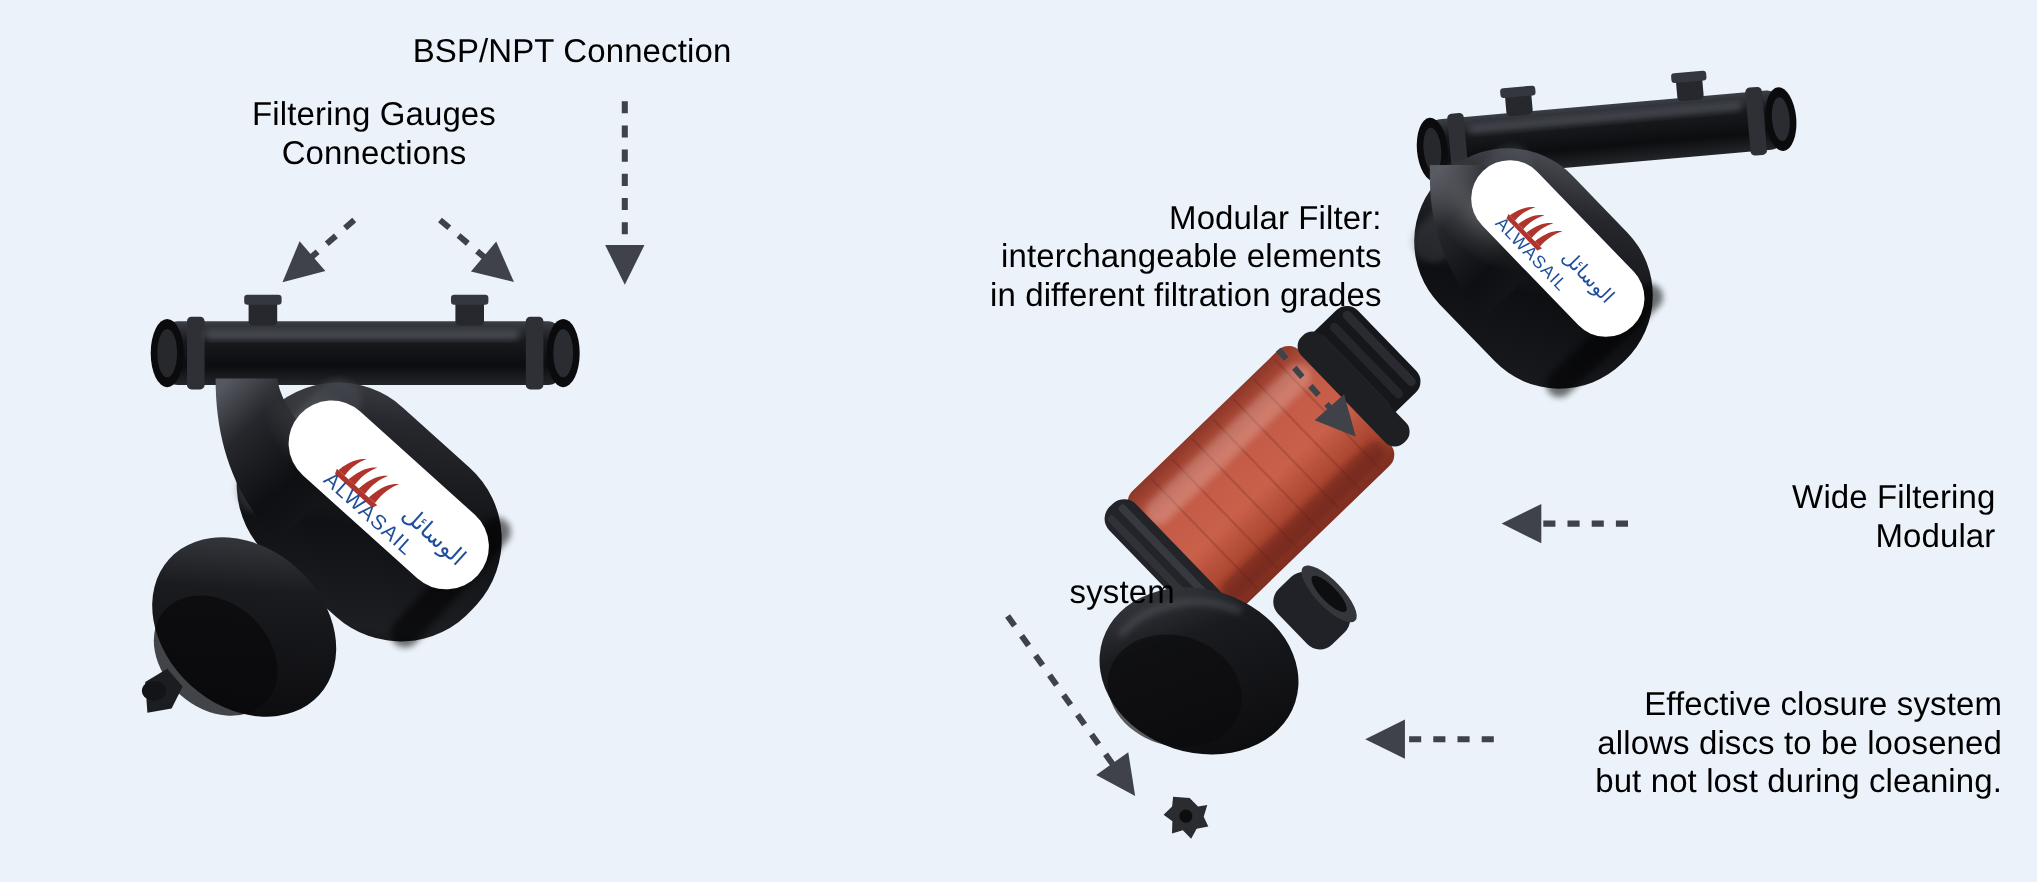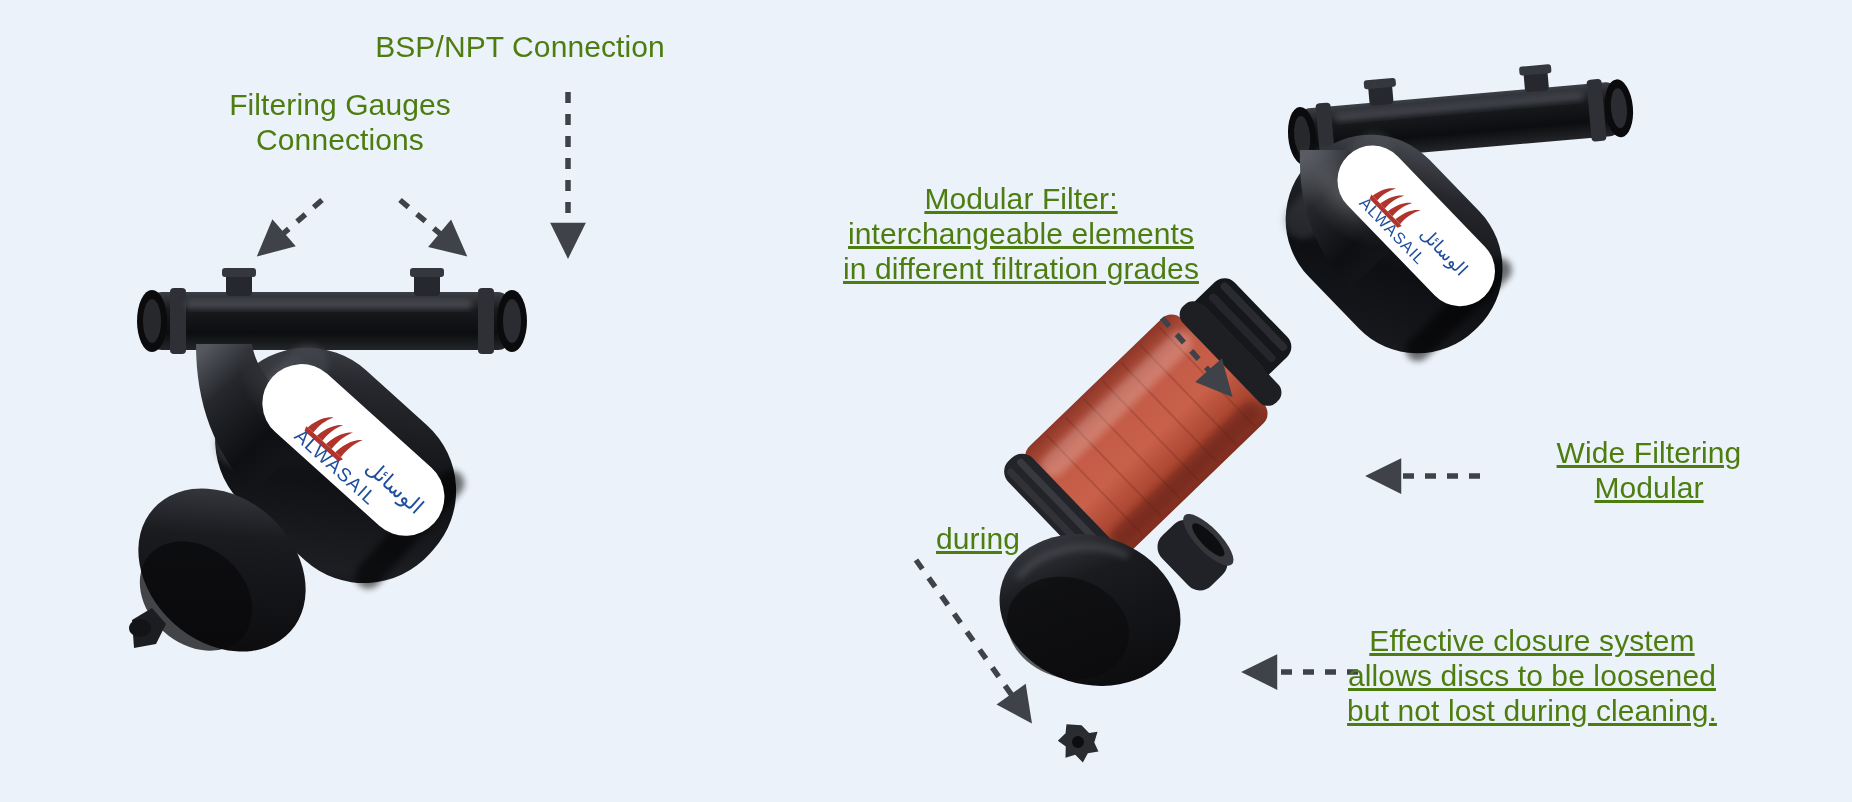--- a/index.html
+++ b/index.html
@@ -8,28 +8,28 @@
     width:1852px;height:802px;overflow:hidden;
     background:#ebf2f9;
     font-family:"Liberation Sans","DejaVu Sans",sans-serif;
     position:relative;
   }
   #stage{position:absolute;inset:0;width:1852px;height:802px;}
   #artwork{position:absolute;inset:0;width:1852px;height:802px;}
 
   .callout{
     position:absolute;
-    color:#4d7c0f;
+    color:#000000;
     font-size:30px;
     line-height:1.16;
     white-space:pre-line;
     letter-spacing:0.1px;
   }
   .callout.center{text-align:center;}
-  .callout.left{text-align:center;text-decoration:underline;}
+  .callout.left{text-align:right;}
 </style>
 </head>
 <body>
 
 <div id="stage">
 
   <svg id="artwork" viewBox="0 0 1852 802" xmlns="http://www.w3.org/2000/svg">
     <defs>
 
       <linearGradient id="bodyG" x1="0" y1="0" x2="1" y2="1">
@@ -249,19 +249,19 @@
   <div class="callout center" style="left:170px;top:88px;width:340px;">Filtering Gauges
 Connections</div>
 
   <div class="callout left" style="left:786px;top:182px;width:470px;">Modular Filter:
 interchangeable elements
 in different filtration grades</div>
 
   <div class="callout left" style="left:1484px;top:436px;width:330px;">Wide Filtering
 Modular</div>
 
-  <div class="callout left" style="left:888px;top:522px;width:180px;">during</div>
-
-  <div class="callout left" style="left:1297px;top:624px;width:470px;">Effective closure system
+  <div class="callout left" style="left:888px;top:522px;width:180px;">system</div>
+
+  <div class="callout left" style="left:1350px;top:624px;width:470px;">Effective closure system
 allows discs to be loosened
 but not lost during cleaning.</div>
 
 </div>
 
 </body></html>

